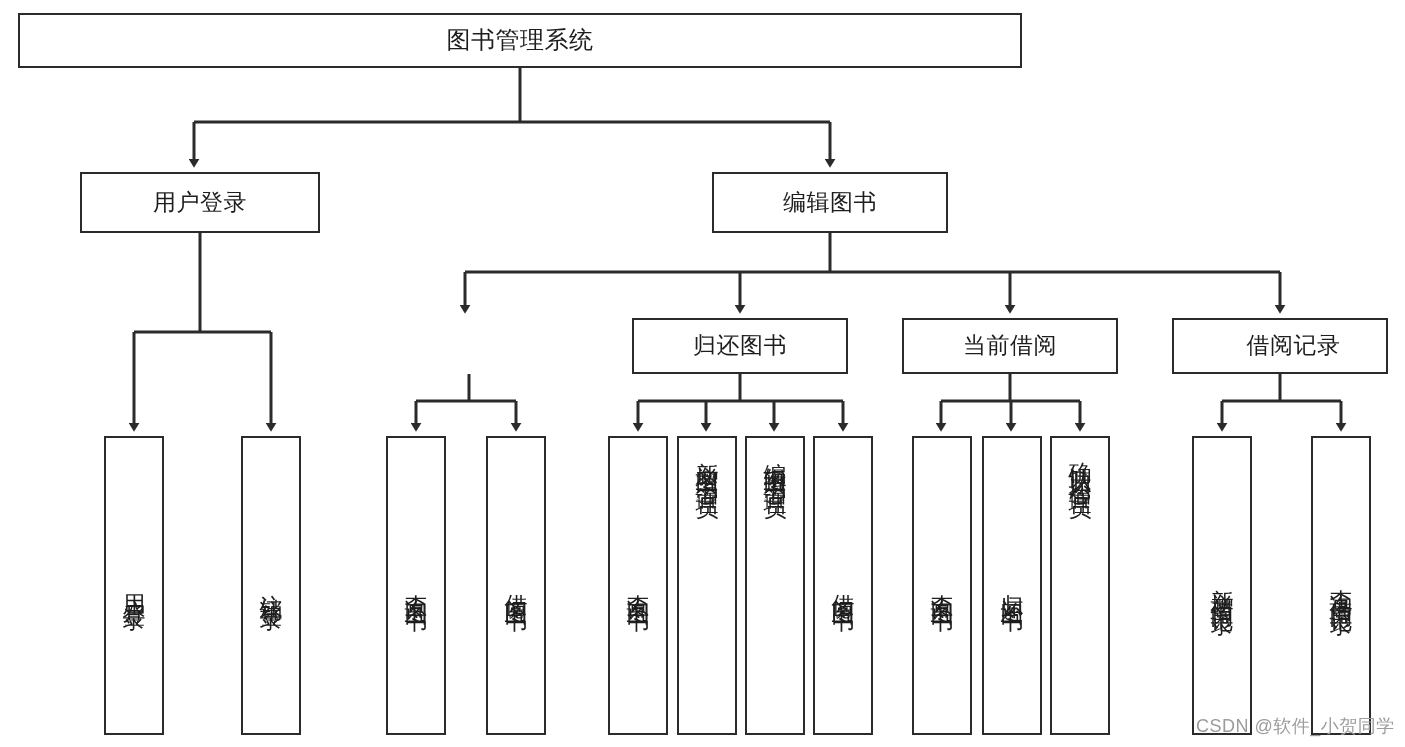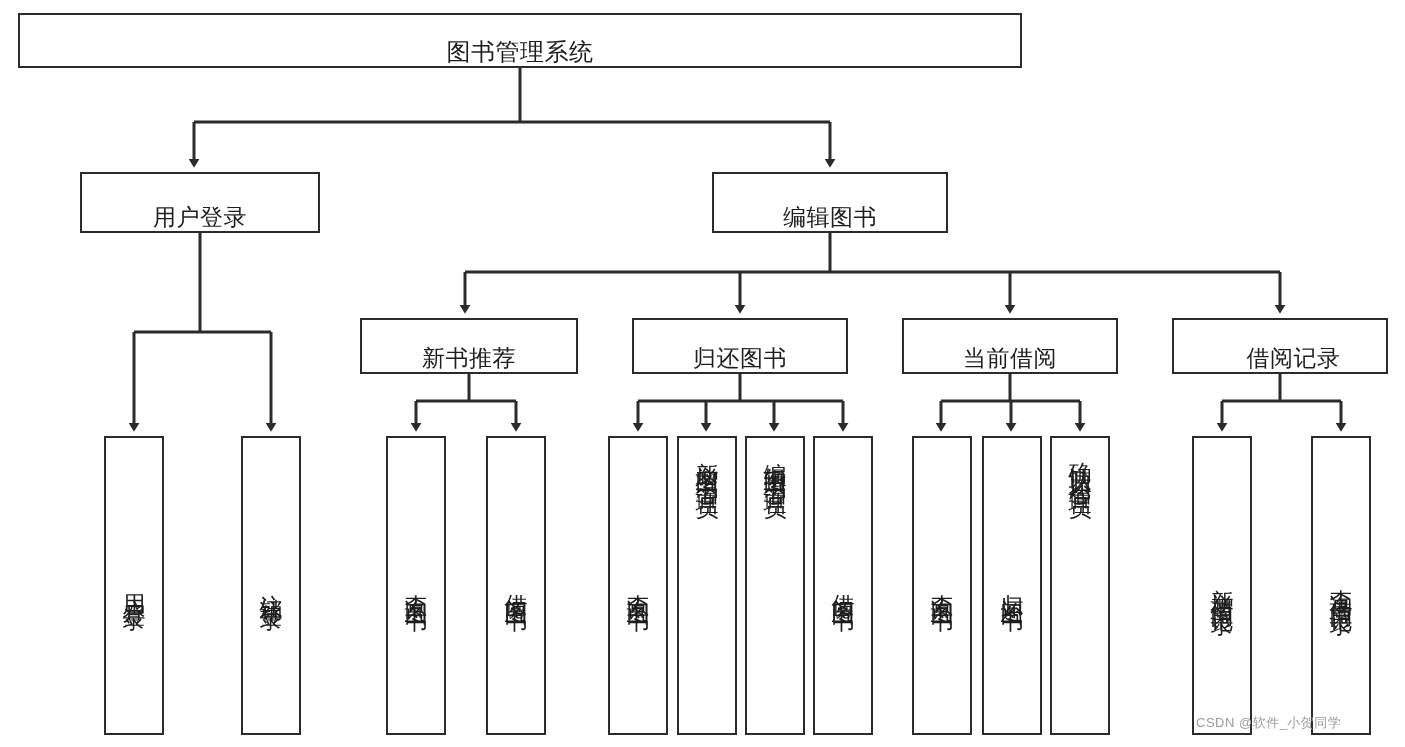--- a/index.html
+++ b/index.html
@@ -24,21 +24,21 @@
     width: 1405px;
     height: 747px;
     pointer-events: none;
   }
   .node {
     position: absolute;
     box-sizing: border-box;
     background: #ffffff;
     border: 2.5px solid #2b2b2b;
     display: flex;
-    align-items: flex-end;
+    align-items: center;
     justify-content: center;
     text-align: center;
   }
   .node .label {
     color: #1d1d1d;
     line-height: 1.12;
     letter-spacing: 0.5px;
     white-space: nowrap;
   }
   .node.horizontal .label {
@@ -58,21 +58,21 @@
     letter-spacing: 5px;
     line-height: 1;
     white-space: nowrap;
   }
   .node.vertical.centered {
     align-items: center;
     padding-top: 0;
   }
   .watermark {
     position: absolute;
-    font-size: 13px;
+    font-size: 18px;
     color: #9c9c9c;
     white-space: nowrap;
     letter-spacing: 0.5px;
   }
 </style>
 </head>
 <body>
 
 <div id="canvas">
 
@@ -131,23 +131,20 @@
     <span class="label">图书管理系统</span>
   </div>
 
   <div class="node horizontal" style="left:80px; top:172px; width:240px; height:61px;">
     <span class="label">用户登录</span>
   </div>
   <div class="node horizontal" style="left:712px; top:172px; width:236px; height:61px;">
     <span class="label">编辑图书</span>
   </div>
 
-  <div class="node horizontal" style="left:360px; top:318px; width:218px; height:56px;">
-    <span class="label">新书推荐</span>
-  </div>
   <div class="node horizontal" style="left:632px; top:318px; width:216px; height:56px;">
     <span class="label">归还图书</span>
   </div>
   <div class="node horizontal" style="left:902px; top:318px; width:216px; height:56px;">
     <span class="label">当前借阅</span>
   </div>
   <div class="node horizontal" style="left:1172px; top:318px; width:216px; height:56px;padding-left:27px;">
     <span class="label">借阅记录</span>
   </div>
 

